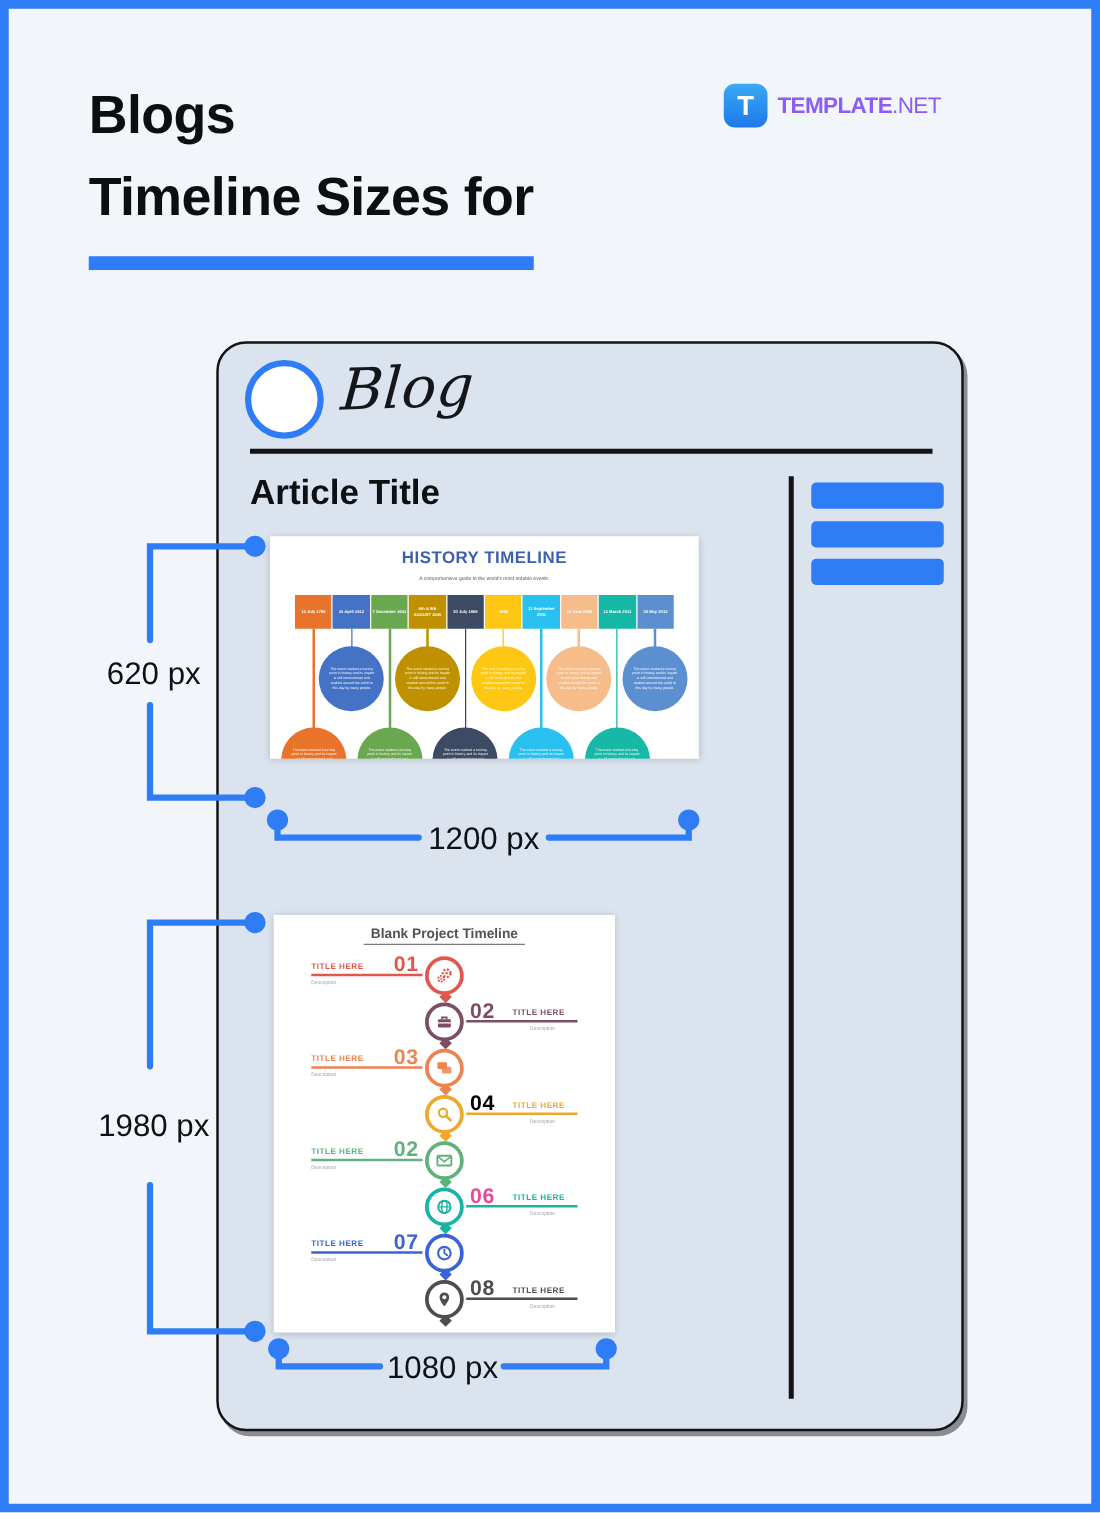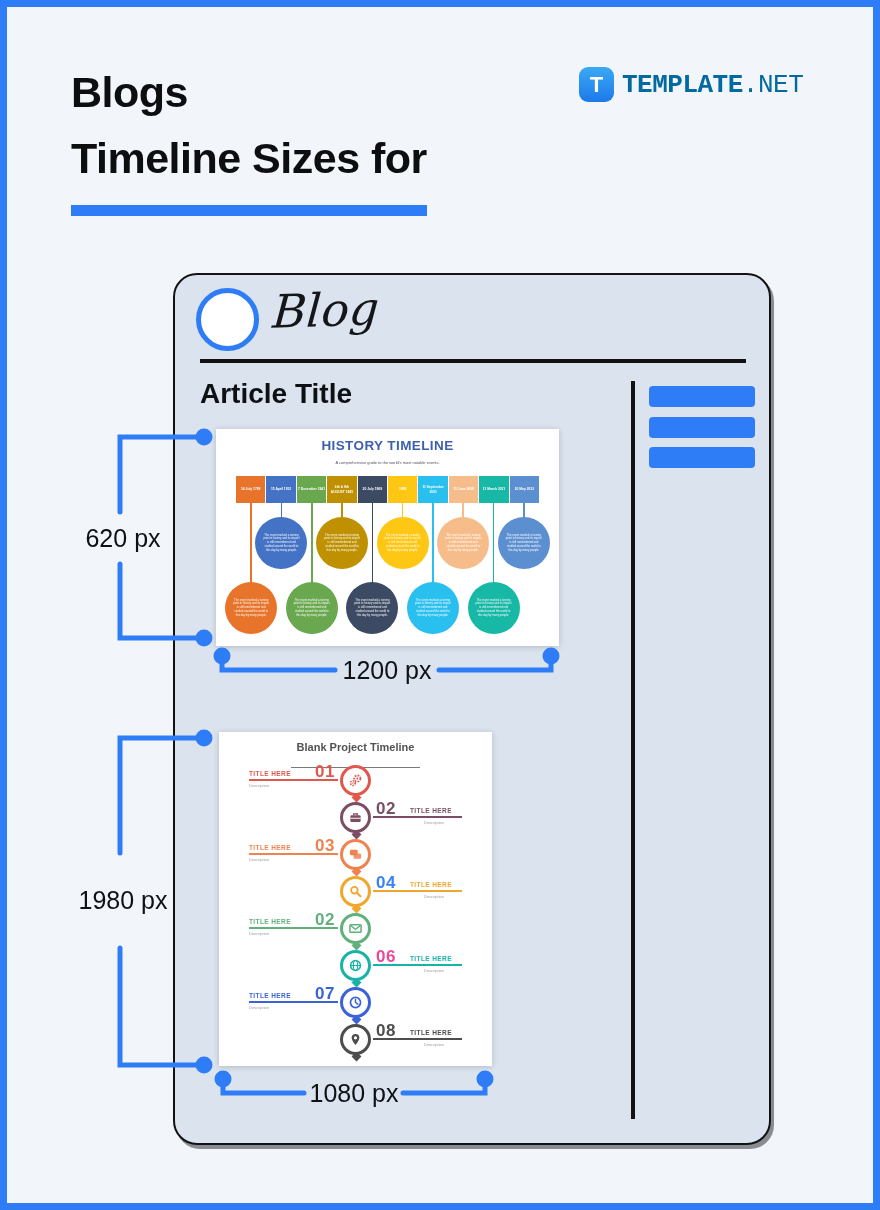--- a/index.html
+++ b/index.html
@@ -8,59 +8,59 @@
     position:relative;width:880px;height:1210px;
     background:#f2f6fb;border:7px solid #2e7df6;overflow:hidden;
     font-family:"Liberation Sans",sans-serif;color:#111;
   }
   .page-title{position:absolute;left:64px;top:52px;font-size:43px;font-weight:700;
     letter-spacing:-0.5px;line-height:66px;color:#0d0e10;}
   .accent-bar{position:absolute;left:64px;top:198px;width:356px;height:11px;background:#2e7df6;}
   .logo{position:absolute;left:572px;top:60px;display:flex;align-items:center;}
   .logo-icon{width:35px;height:35px;border-radius:9px;background:linear-gradient(180deg,#3aa9f5,#1d79ea);
     display:flex;align-items:center;justify-content:center;color:#fff;font-size:22px;font-weight:700;}
-  .logo-text{margin-left:8px;font-size:26px;color:#0369a1;letter-spacing:-0.5px;font-family:Liberation Mono, monospace;}
+  .logo-text{margin-left:8px;font-size:18px;color:#8b5cf6;letter-spacing:-0.5px;}
   .logo-brand{font-weight:700;}
   .logo-tld{font-weight:400;}
   .card{
     position:absolute;left:166px;top:266px;width:598px;height:872px;
     background:#dae3ee;border:2.5px solid #131313;border-radius:24px;
     box-shadow:3px 4px 0 rgba(10,10,20,0.45);
   }
   .blog-circle{position:absolute;left:21px;top:13px;width:63px;height:63px;border-radius:50%;
     background:#fff;border:5px solid #2e7df6;}
   .blog-script{position:absolute;left:98px;top:8px;font-family:"DejaVu Serif",serif;
     font-style:italic;font-size:46px;color:#15161a;transform:skewX(-6deg) rotate(-2deg);}
   .masthead-divider{position:absolute;left:25px;top:84px;width:546px;height:3.5px;background:#131313;}
   .article-title{position:absolute;left:25px;top:103px;font-size:28px;font-weight:700;color:#0f1013;}
   .side-vline{position:absolute;left:456px;top:106px;width:3.5px;height:738px;background:#131313;}
   .side-rect{position:absolute;left:474px;width:106px;height:21px;border-radius:4px;background:#2e7df6;}
   .side-rect.r1{top:111px;} .side-rect.r2{top:141.5px;} .side-rect.r3{top:172px;}
 
   
-  .img1{position:absolute;left:41px;top:154px;width:343px;height:217px;background:#fff;
+  .img1{position:absolute;left:41px;top:154px;width:343px;height:178px;background:#fff;
     box-shadow:0 1px 6px rgba(0,0,0,0.18);overflow:hidden;}
   .ht-title{position:absolute;top:9px;left:0;right:0;text-align:center;font-size:13.5px;
     font-weight:700;color:#3c5fae;letter-spacing:0.4px;}
   .ht-sub{position:absolute;top:31px;left:0;right:0;text-align:center;font-size:4px;color:#4f5560;}
   .ht-blocks{position:absolute;top:47px;left:20px;right:20px;display:flex;gap:1px;}
   .ht-block{flex:1;height:27px;display:flex;align-items:center;justify-content:center;
     text-align:center;color:#fff;font-size:3.3px;font-weight:600;line-height:1.35;padding:1px;}
   .ht-canvas{position:absolute;top:74px;left:20px;right:20px;bottom:4px;}
   .ht-line{position:absolute;top:0;width:1.6px;z-index:0;}
   .ht-circle{position:absolute;width:52px;height:52px;border-radius:50%;z-index:1;
     color:rgba(255,255,255,0.95);font-size:2.8px;line-height:1.35;text-align:center;
     display:flex;align-items:center;justify-content:center;padding:0 7px;overflow:hidden;}
 
   
   .img2{position:absolute;left:44px;top:457px;width:273px;height:334px;background:#fff;
     box-shadow:0 1px 6px rgba(0,0,0,0.18);overflow:hidden;}
   .pt-title{position:absolute;top:9px;left:0;right:0;text-align:center;font-size:11px;
     font-weight:700;color:#525252;}
-  .pt-title span{border-bottom:1.5px solid #7a7a7a;padding:0 6px 14px;}
+  .pt-title span{border-bottom:1.5px solid #7a7a7a;padding:0 6px 2px;}
   .pt-items{position:absolute;inset:0;}
   .pt-line{position:absolute;height:1.8px;}
   .pt-ring{position:absolute;width:31px;height:31px;border-radius:50%;background:#fff;
     border:3px solid;display:flex;align-items:center;justify-content:center;z-index:2;}
   .pt-diamond{position:absolute;width:7px;height:7px;transform:rotate(45deg);z-index:1;}
   .pt-num{position:absolute;font-size:17px;font-weight:700;letter-spacing:0.5px;}
   .pt-label{position:absolute;font-size:6.5px;font-weight:700;letter-spacing:0.4px;}
   .pt-desc{position:absolute;font-size:4px;color:#9aa0a8;}
 
   
@@ -172,21 +172,21 @@
           <div class="pt-label" style="left: 30px; top: 112px; color: rgb(239, 131, 80);">TITLE HERE</div>
           <div class="pt-desc" style="left: 30px; top: 125px;">Description</div>
           <div class="pt-line" style="left: 154px; width: 89px; top: 158px; background: rgb(239, 168, 45);"></div>
           <div class="pt-ring" style="left: 121px; top: 143.5px; border-color: rgb(239, 168, 45); color: rgb(239, 168, 45);">
             <svg viewBox="0 0 14 14" width="15" height="15">
               <circle cx="6" cy="5.8" r="3.1" fill="none" stroke="currentColor" stroke-width="1.6"></circle>
               <line x1="8.3" y1="8.1" x2="11.6" y2="11.4" stroke="currentColor" stroke-width="1.9" stroke-linecap="round"></line>
             </svg>
           </div>
           <div class="pt-diamond" style="left: 133.5px; top: 173px; background: rgb(239, 168, 45);"></div>
-          <div class="pt-num" style="left: 157px; width: 38px; text-align: left; top: 141px; color: #3b82f6;">04</div>
+          <div class="pt-num" style="left: 157px; width: 38px; text-align: left; top: 141px; color: #000000;">04</div>
           <div class="pt-label" style="left: 191px; top: 149px; color: rgb(239, 168, 45);">TITLE HERE</div>
           <div class="pt-desc" style="left: 205px; top: 162px;">Description</div>
           <div class="pt-line" style="left: 30px; width: 89px; top: 195px; background: rgb(98, 176, 124);"></div>
           <div class="pt-ring" style="left: 121px; top: 180.5px; border-color: rgb(98, 176, 124); color: rgb(98, 176, 124);">
             <svg viewBox="0 0 14 14" width="15" height="15">
               <rect x="1.8" y="3.4" width="10.4" height="7.2" rx="0.8" fill="none" stroke="currentColor" stroke-width="1.4"></rect>
               <path d="M2.4 4.2 7 7.8l4.6-3.6" fill="none" stroke="currentColor" stroke-width="1.2"></path>
             </svg>
           </div>
           <div class="pt-diamond" style="left: 133.5px; top: 210px; background: rgb(98, 176, 124);"></div>

